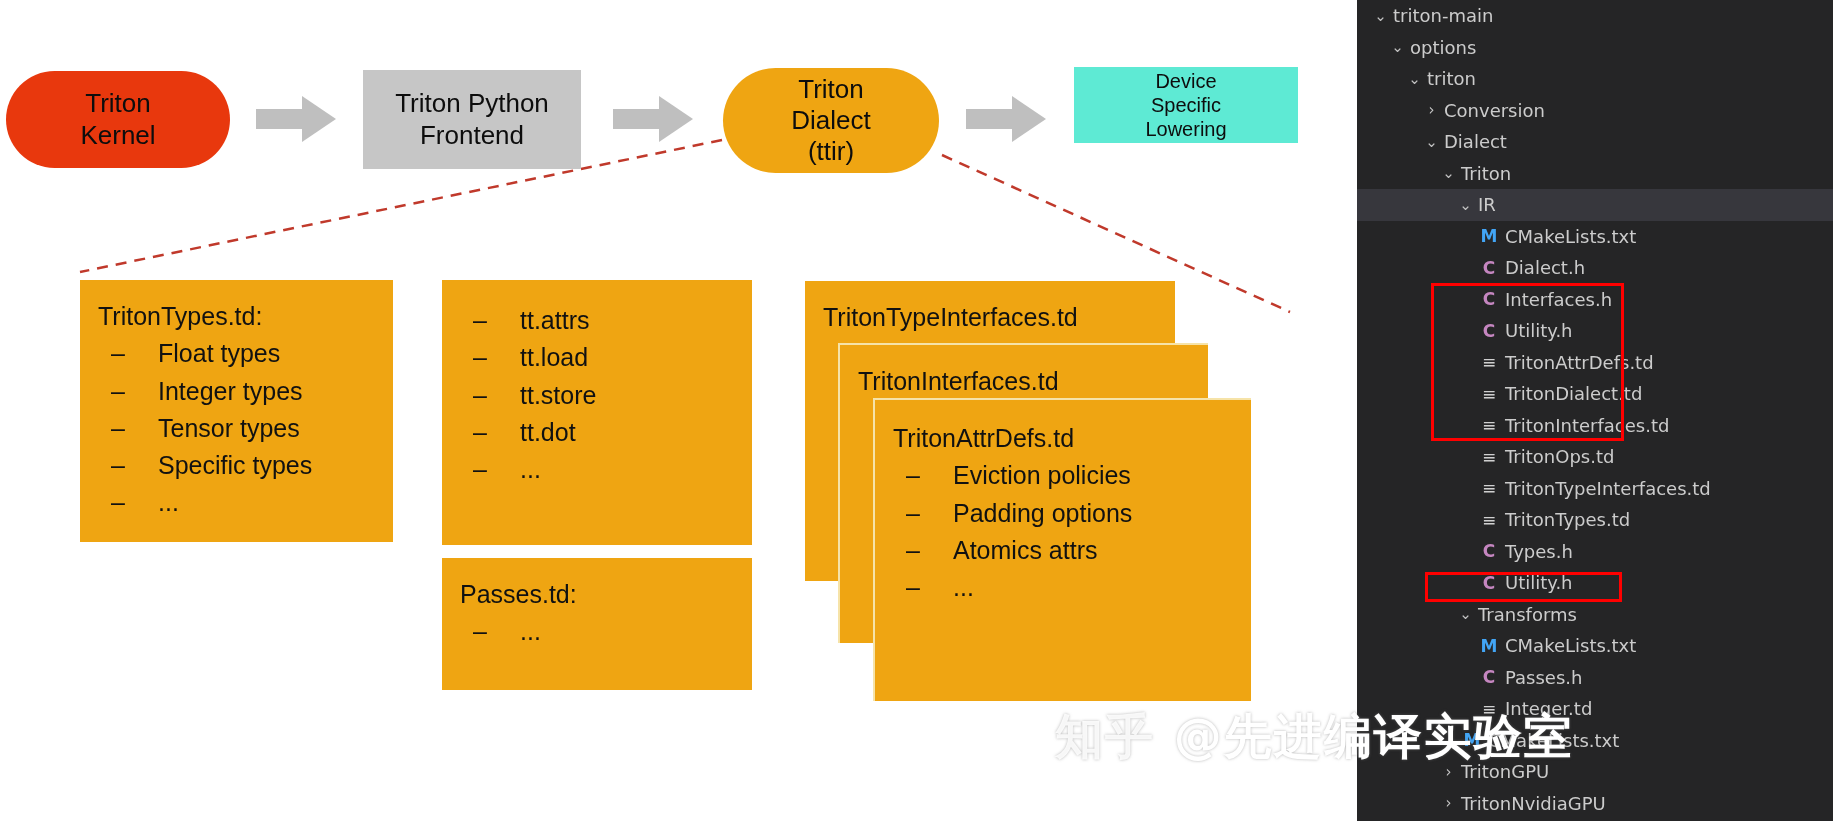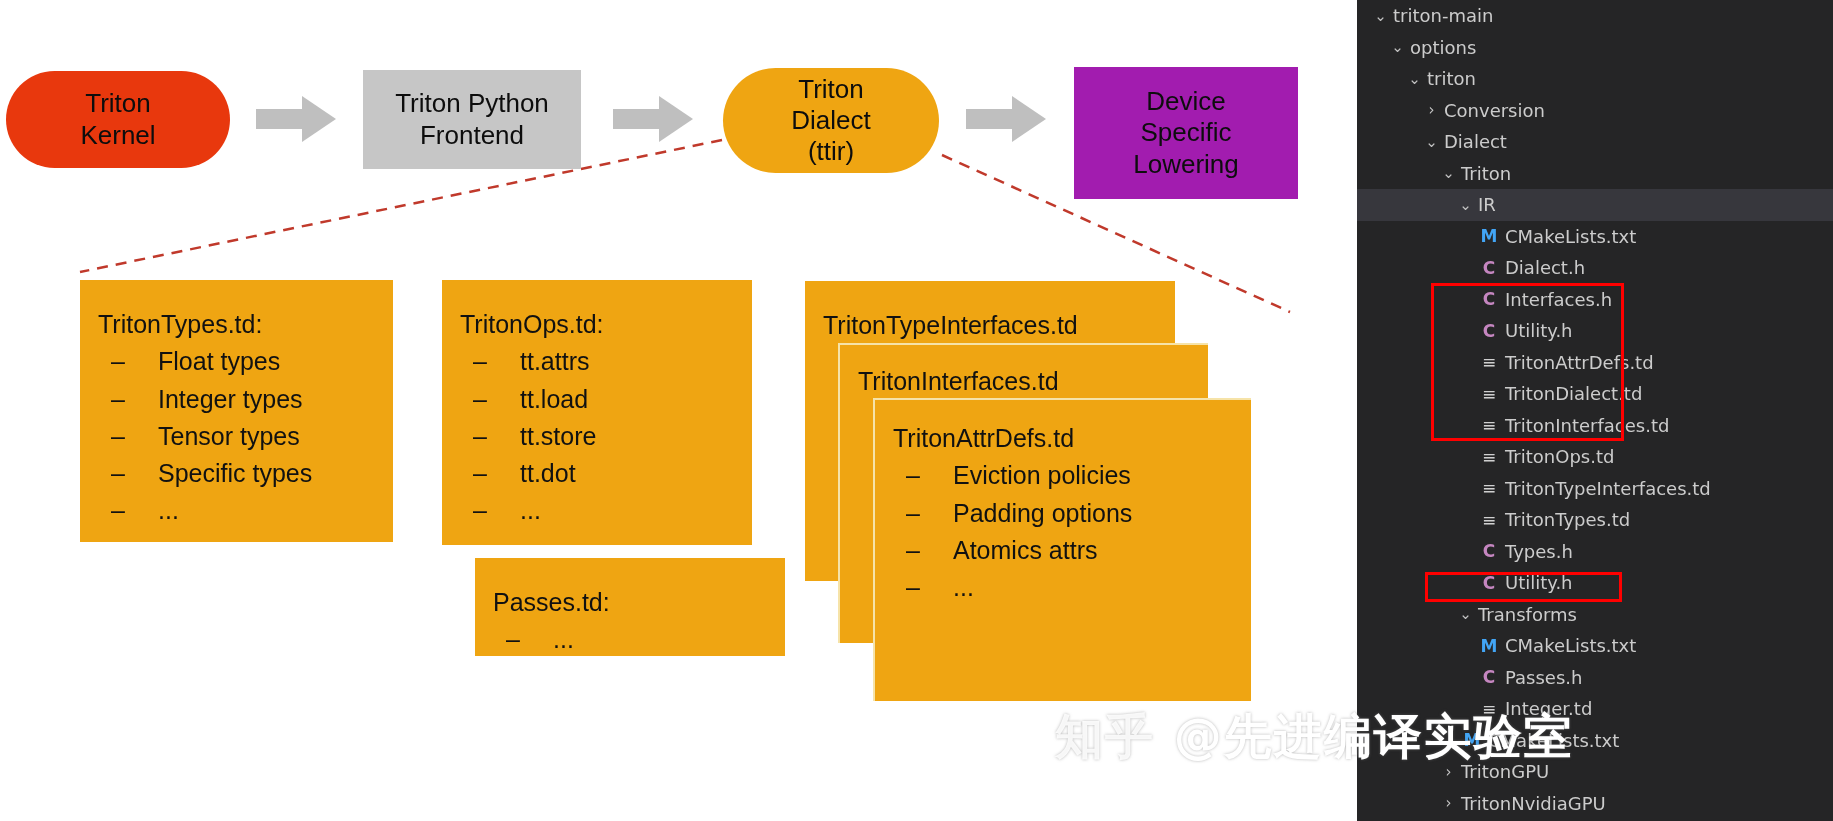--- a/index.html
+++ b/index.html
@@ -37,23 +37,23 @@
     left: 363px; top: 70px; width: 218px; height: 99px;
     background: #C6C6C6;
     font-size: 26px;
   }
   .pipe-dialect {
     left: 723px; top: 68px; width: 216px; height: 105px;
     background: #EFA512; border-radius: 53px;
     font-size: 26px;
   }
   .pipe-lowering {
-    left: 1074px; top: 67px; width: 224px; height: 132px;
-    background: #a21caf;
-    font-size: 26px;
+    left: 1074px; top: 67px; width: 224px; height: 76px;
+    background: #5eead4;
+    font-size: 20px;
   }
   .pipe-node span { display: block; }
 
   
   .arrow {
     position: absolute;
     width: 80px; height: 46px;
     top: 96px;
   }
   .arrow .shaft {
@@ -72,37 +72,37 @@
   .arrow-3 { left: 966px; }
 
   
   .dash-svg { position: absolute; left: 0; top: 0; width: 1357px; height: 821px; pointer-events: none; }
 
   
   .card {
     position: absolute;
     background: #EFA512;
     color: #111111;
-    padding: 28px 18px 14px 18px;
+    padding: 20px 18px 14px 18px;
     font-size: 25px;
     line-height: 1.33;
   }
   .card .card-title { font-weight: 400; margin-bottom: 2px; white-space: nowrap; }
   .card ul { list-style: none; }
   .card li {
     display: flex;
     white-space: nowrap;
     margin-top: 4px;
   }
   .card li .dash { width: 60px; flex: 0 0 60px; padding-left: 13px; }
   .card li .txt { }
 
   .card-types      { left: 80px;  top: 280px; width: 313px; height: 262px; }
   .card-ops        { left: 442px; top: 280px; width: 310px; height: 265px; }
-  .card-passes     { left: 442px; top: 558px; width: 310px; height: 98px; margin-left: 33px; }
+  .card-passes     { left: 442px; top: 558px; width: 310px; height: 132px; }
 
   .card-typeif     { left: 805px; top: 281px; width: 370px; height: 300px; }
   .card-interfaces { left: 838px; top: 343px; width: 370px; height: 300px; padding-top: 20px;
                      border-left: 2px solid #F6E3A8; border-top: 2px solid #F6E3A8; }
   .card-attrdefs   { left: 873px; top: 398px; width: 378px; height: 303px; padding-top: 22px;
                      border-left: 2px solid #F6E3A8; border-top: 2px solid #F6E3A8; }
 
   
   #watermark {
     position: absolute;
@@ -269,21 +269,20 @@
           <span class="txt">Specific types</span>
         </li>
         <li>
           <span class="dash">–</span>
           <span class="txt">...</span>
         </li>
       </ul>
     </div>
 
     <div class="card card-ops">
-      <div class="card-title">TritonOps.td:</div>
       <ul>
         <li>
           <span class="dash">–</span>
           <span class="txt">tt.attrs</span>
         </li>
         <li>
           <span class="dash">–</span>
           <span class="txt">tt.load</span>
         </li>
         <li>

